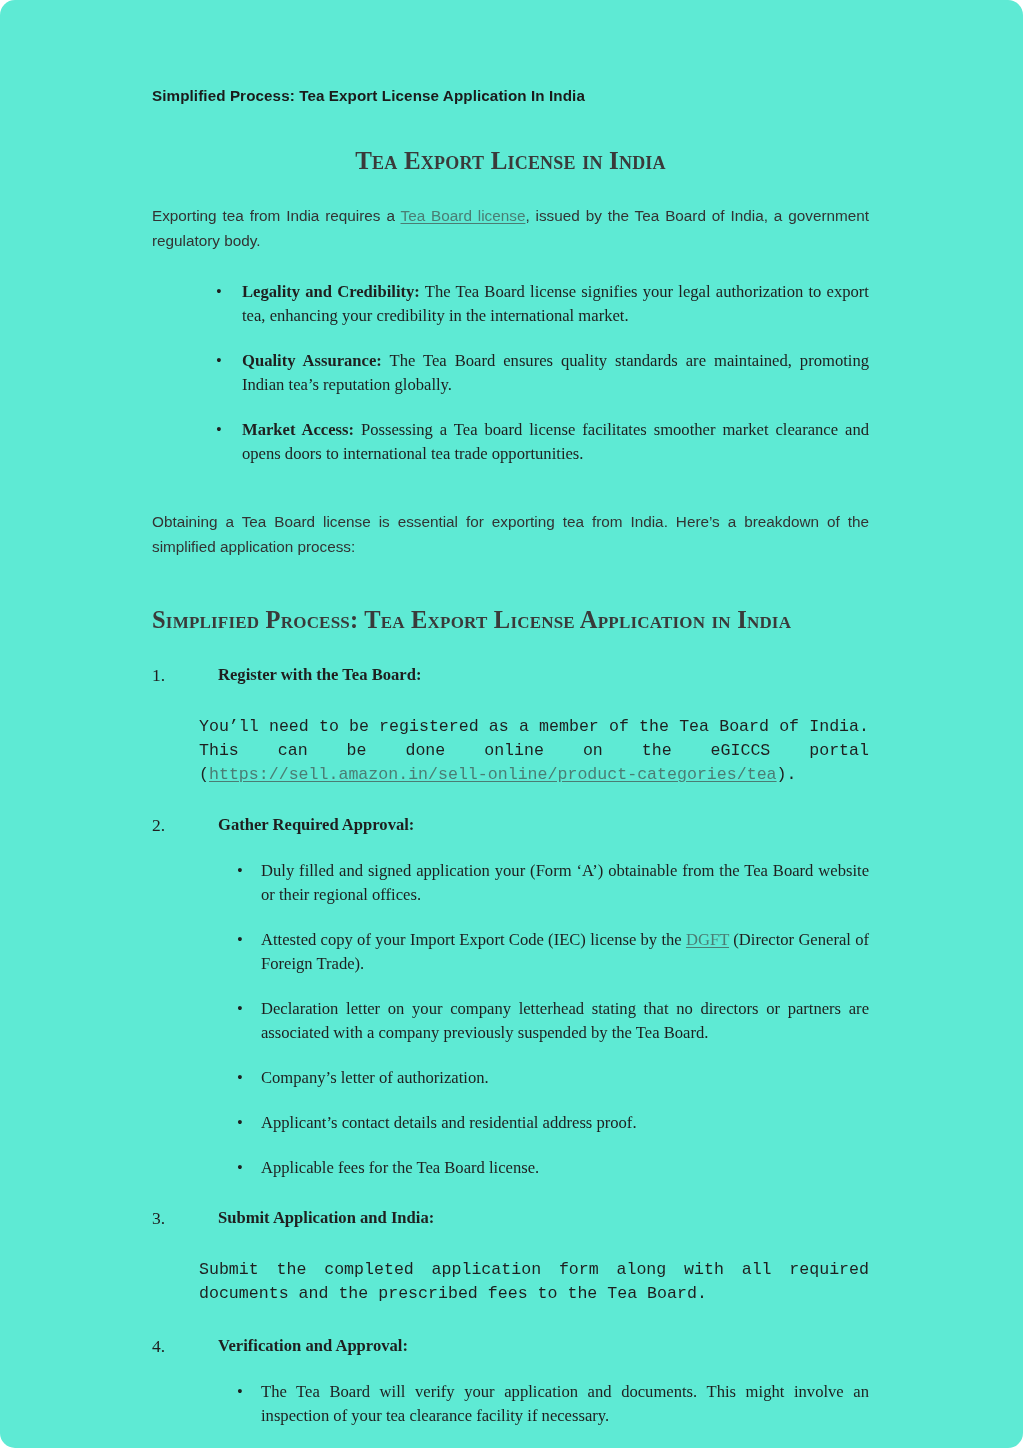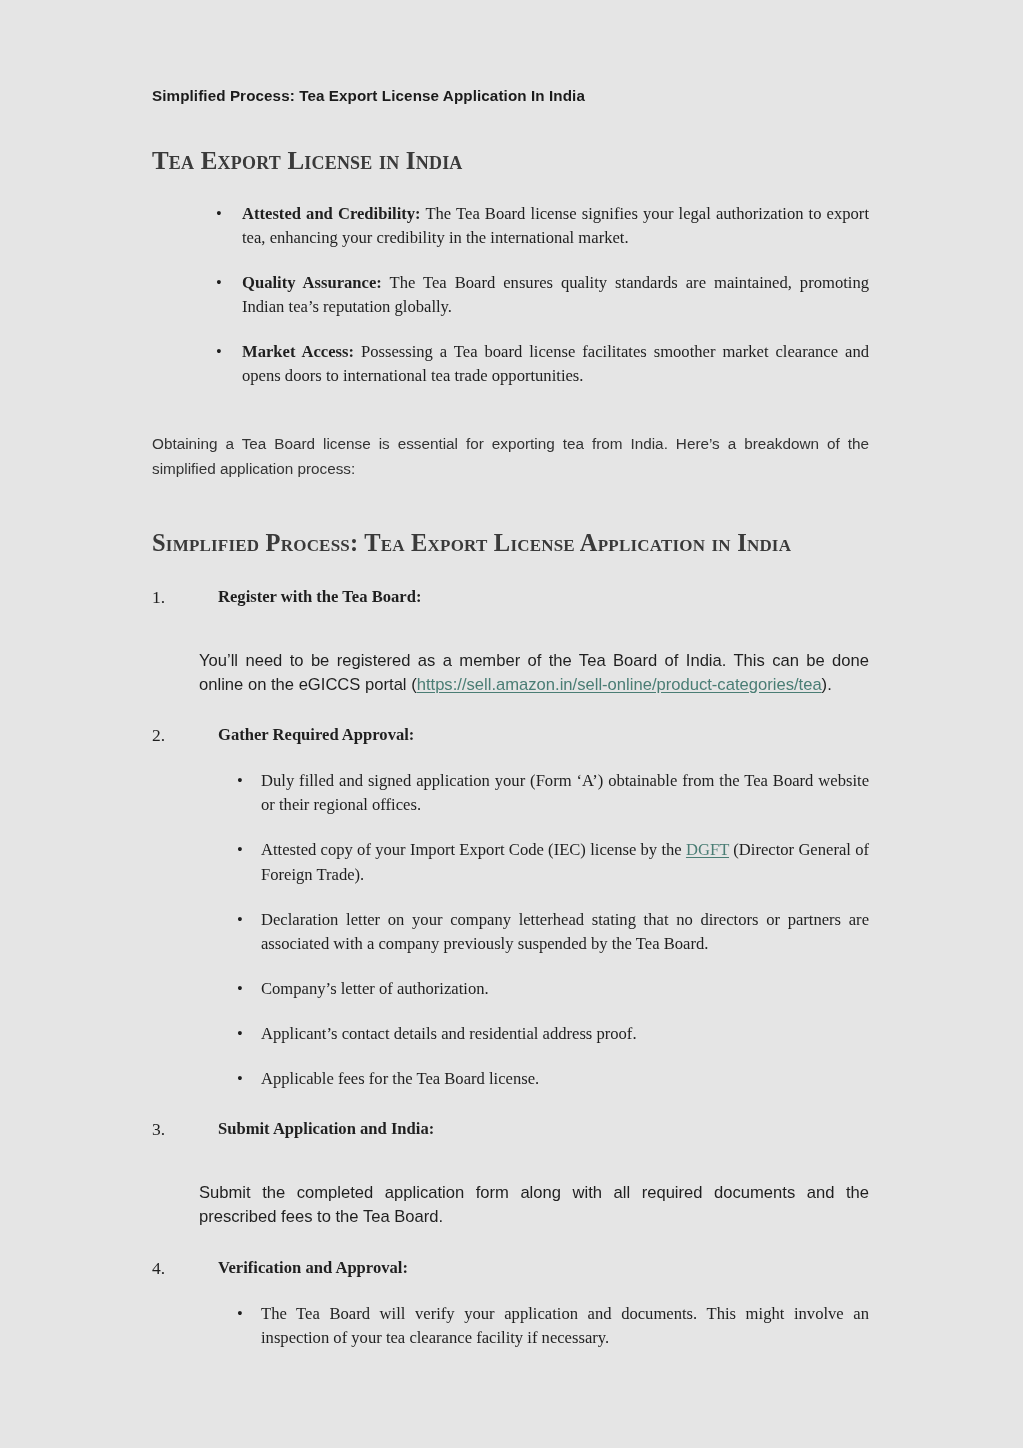--- a/index.html
+++ b/index.html
@@ -13,22 +13,23 @@
     position: relative;
     font-family: "Liberation Serif", serif;
     -webkit-font-smoothing: antialiased;
   }
 
   .page {
     position: absolute;
     left: 0; top: 0;
     width: 1023px;
     height: 1448px;
-    background: #e5e5e5;
+    background: #5eead4;
     overflow: hidden;
+    border-radius: 15px;
   }
 
   .content {
     position: absolute;
     left: 152px;
     top: 86px;
     width: 717px;
   }
 
   
@@ -46,21 +47,21 @@
   .heading-1 {
     font-family: "Liberation Serif", serif;
     font-variant: small-caps;
     font-weight: bold;
     color: #3a3a3a;
     font-size: 25px;
     letter-spacing: 0.2px;
     margin: 0;
     line-height: 1.2;
   }
-  .heading-1.h-main   { margin-top: 41px; }
+  .heading-1.h-main   { margin-top: 41px; text-align: center; }
   .heading-1.h-second { margin-top: 46px; font-size: 24.5px; }
 
   
   .para-sans {
     font-family: "Liberation Sans", sans-serif;
     font-size: 15.3px;
     color: #333333;
     line-height: 1.62;
     text-align: justify;
     margin: 0;
@@ -128,27 +129,27 @@
   .num-label .num {
     position: absolute;
     left: 0;
     top: 0;
     font-weight: normal;
     font-size: 17.5px;
     color: #1f1f1f;
   }
 
   .num-body {
-    font-family: Liberation Sans, sans-serif;
+    font-family: Liberation Mono, monospace;
     font-size: 16.6px;
     color: #1f1f1f;
     line-height: 1.45;
     text-align: justify;
     padding-left: 47px;
-    margin-top: 40px;
+    margin-top: 28px;
   }
   .step-gap-2 { margin-top: 26px; }
   .step-gap-3 { margin-top: 26px; }
   .step-gap-4 { margin-top: 27px; }
 
   
   a.doclink {
     color: #4a7d74;
     text-decoration: underline;
     text-underline-offset: 2px;
@@ -158,25 +159,28 @@
 </head>
 <body>
 
 <div class="page">
   <div class="content">
 
     <p class="doc-title">Simplified Process: Tea Export License Application In India</p>
 
     <h1 class="heading-1 h-main">Tea Export License in India</h1>
 
+    <p class="para-sans p-intro">
+      <span>Exporting tea from India requires a </span><a class="doclink sans" href="#">Tea Board license</a><span>, issued by the Tea Board of India, a government regulatory body.</span>
+    </p>
 
 
     <ul class="bullet-list level-1">
       <li class="bullet-item">
-        <span class="dot">•</span><b>Attested and Credibility:</b><span> The Tea Board license signifies your legal authorization to export tea, enhancing your credibility in the international market.</span>
+        <span class="dot">•</span><b>Legality and Credibility:</b><span> The Tea Board license signifies your legal authorization to export tea, enhancing your credibility in the international market.</span>
       </li>
       <li class="bullet-item">
         <span class="dot">•</span><b>Quality Assurance:</b><span> The Tea Board ensures quality standards are maintained, promoting Indian tea’s reputation globally.</span>
       </li>
       <li class="bullet-item">
         <span class="dot">•</span><b>Market Access:</b><span> Possessing a Tea board license facilitates smoother market clearance and opens doors to international tea trade opportunities.</span>
       </li>
     </ul>
 
     <p class="para-sans p-obtain">Obtaining a Tea Board license is essential for exporting tea from India. Here’s a breakdown of the simplified application process:</p>

